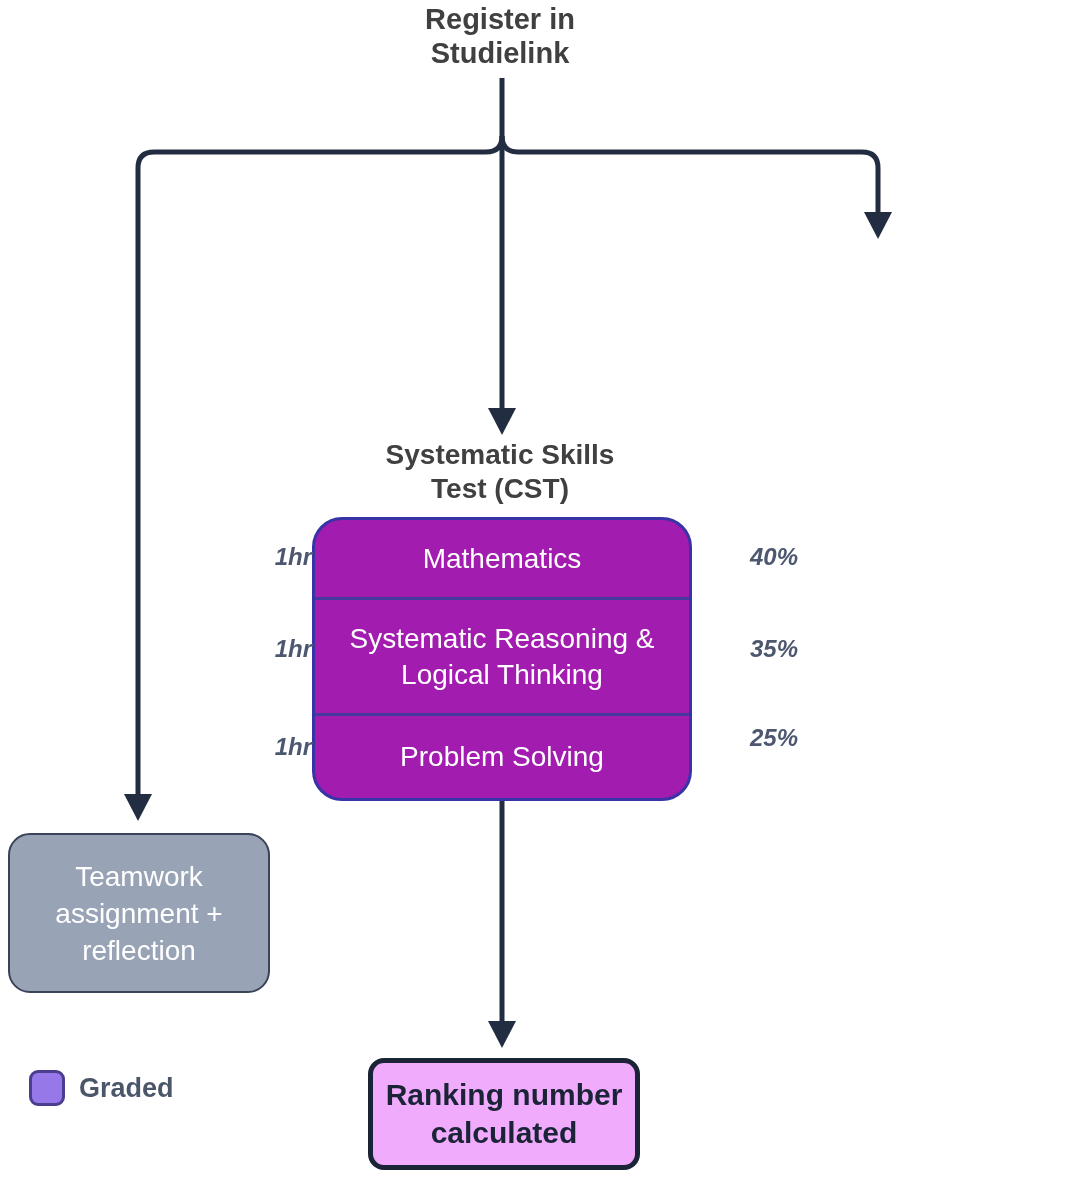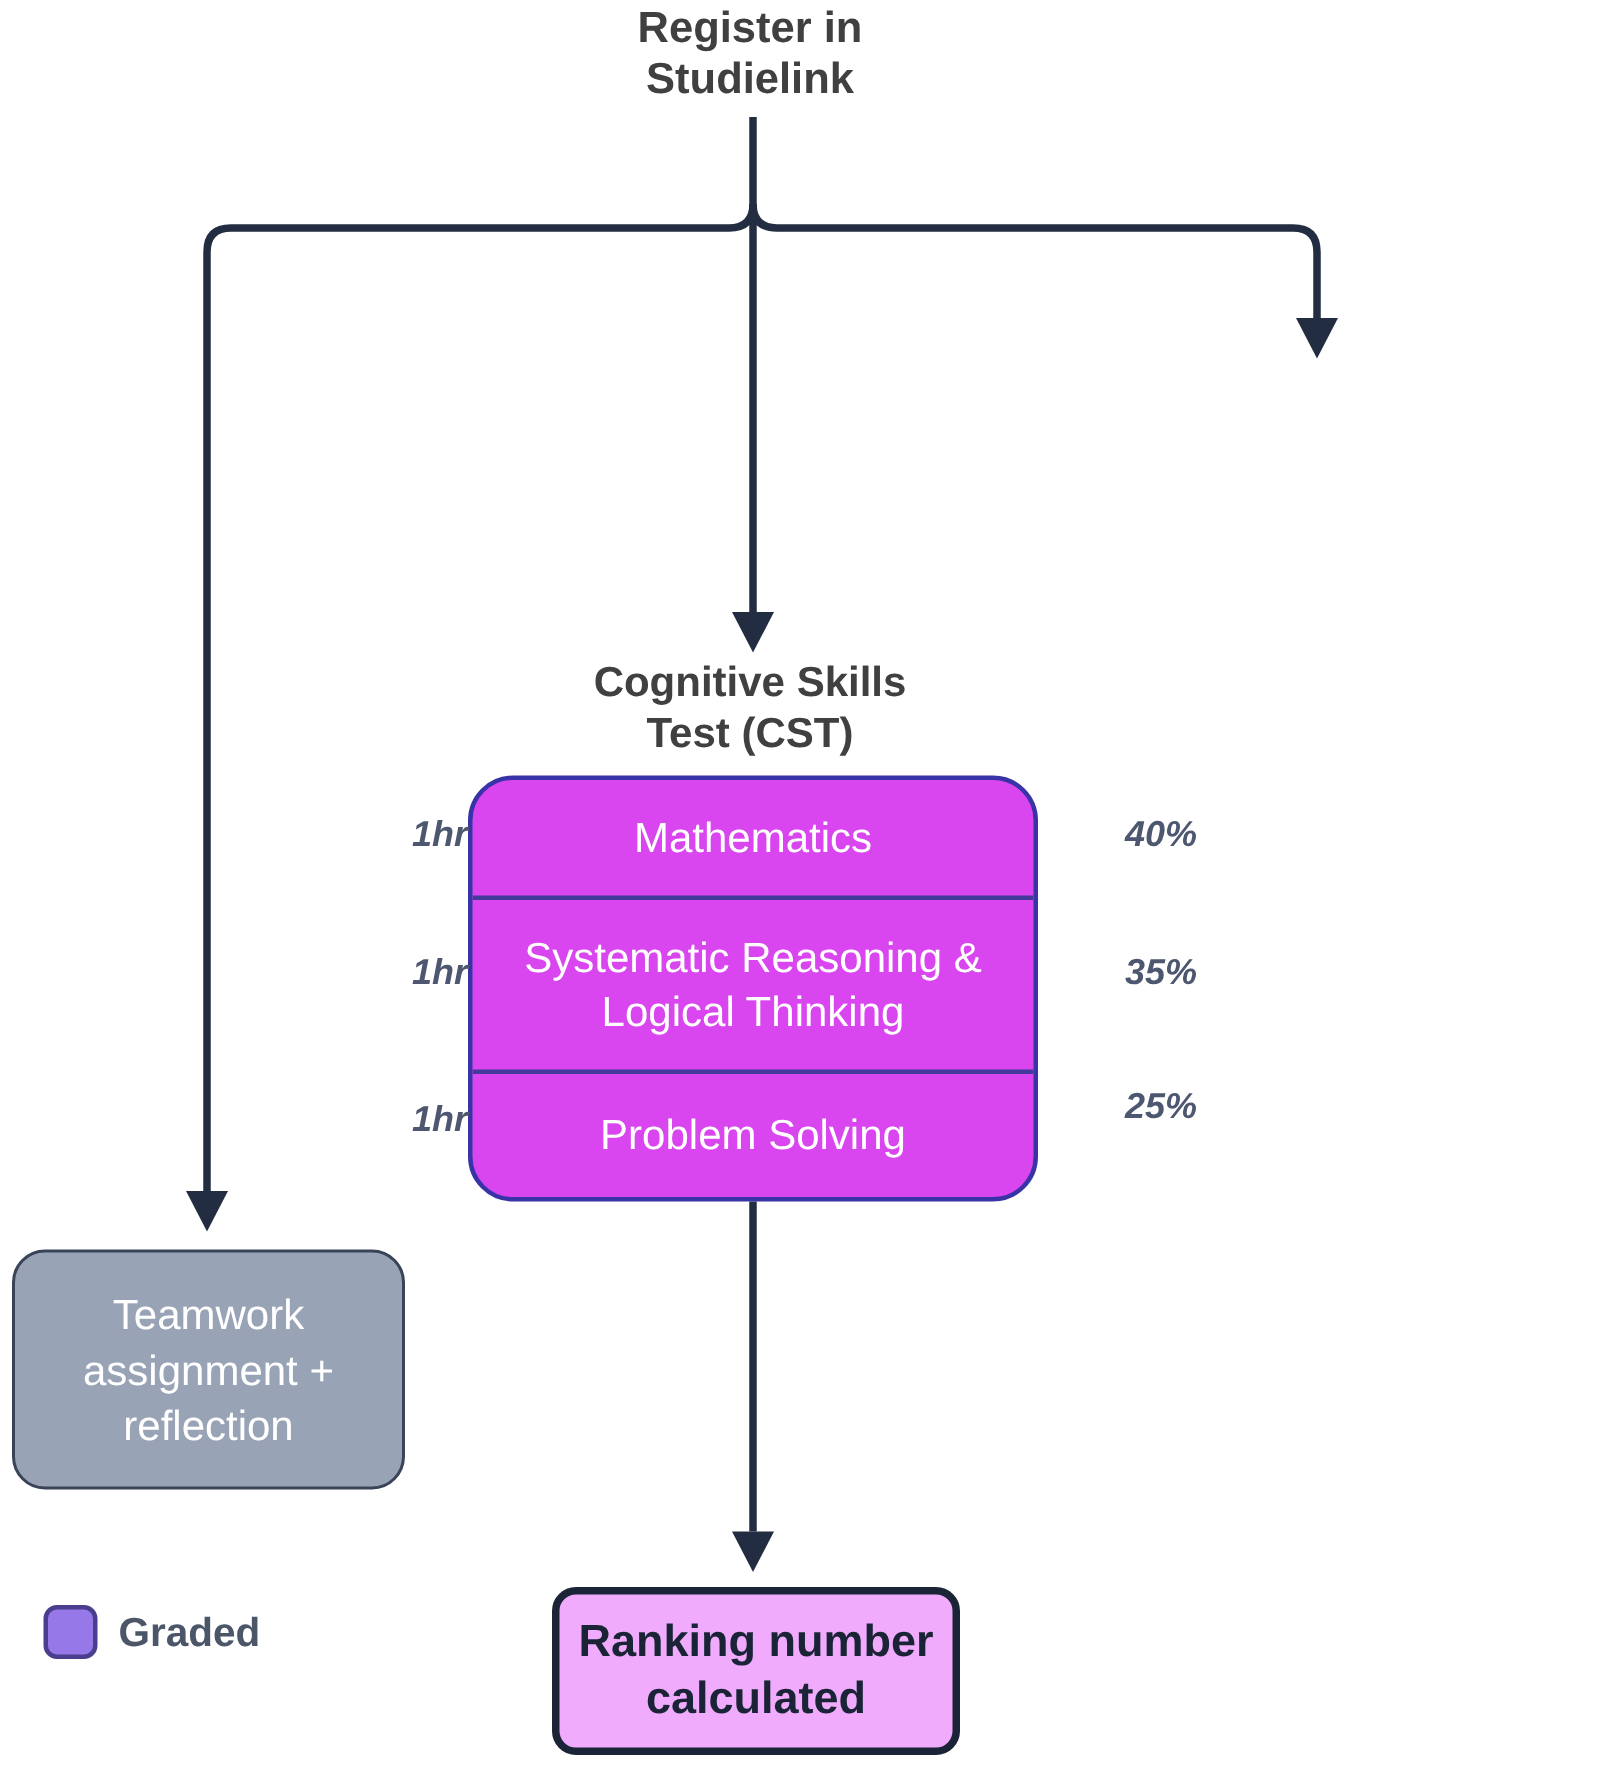--- a/index.html
+++ b/index.html
@@ -13,21 +13,21 @@
 
   .gray-box{position:absolute;background:#99a3b6;border:2px solid #3a4458;border-radius:22px;
     display:flex;align-items:center;justify-content:center;text-align:center;
     color:#ffffff;font-size:28px;line-height:37px;box-sizing:border-box;}
   #box-ose{left:678px;top:255px;width:396px;height:150px;}
   #box-ose .txt{width:360px;}
   #box-teamwork{left:8px;top:833px;width:262px;height:160px;}
   #box-teamwork .txt{width:220px;}
 
   .purple-box{position:absolute;left:312px;top:517px;width:380px;height:284px;
-    background:#d946ef;border:3px solid #3833a6;border-radius:30px;box-sizing:border-box;
+    background:#a21caf;border:3px solid #3833a6;border-radius:30px;box-sizing:border-box;
     display:flex;flex-direction:column;overflow:hidden;}
   .purple-row{display:flex;align-items:center;justify-content:center;text-align:center;
     color:#ffffff;font-size:28px;line-height:36px;}
   .purple-row + .purple-row{border-top:3px solid #433a9c;}
   #row-math{height:77px;}
   #row-sr{height:113px;}
   #row-ps{flex:1;}
   #row-sr .txt{width:330px;}
 
   .side-label{position:absolute;color:#4d5870;font-size:24px;font-weight:700;font-style:italic;
@@ -66,21 +66,21 @@
       <path d="M502,435 L488,408 L516,408 Z"></path>
       <path d="M138,821 L124,794 L152,794 Z"></path>
       <path d="M878,239 L864,212 L892,212 Z"></path>
       <path d="M502,1048 L488,1021 L516,1021 Z"></path>
     </g>
   </svg>
 
   <div class="node-title" id="title-top">Register in Studielink</div>
 
 
-  <div class="node-title" id="title-cst">Cognitive Skills Test (CST)</div>
+  <div class="node-title" id="title-cst">Systematic Skills Test (CST)</div>
 
   <div class="purple-box">
     <div class="purple-row" id="row-math">
       <div class="txt">Mathematics</div>
     </div>
     <div class="purple-row" id="row-sr">
       <div class="txt">Systematic Reasoning &amp; Logical Thinking</div>
     </div>
     <div class="purple-row" id="row-ps">
       <div class="txt">Problem Solving</div>

